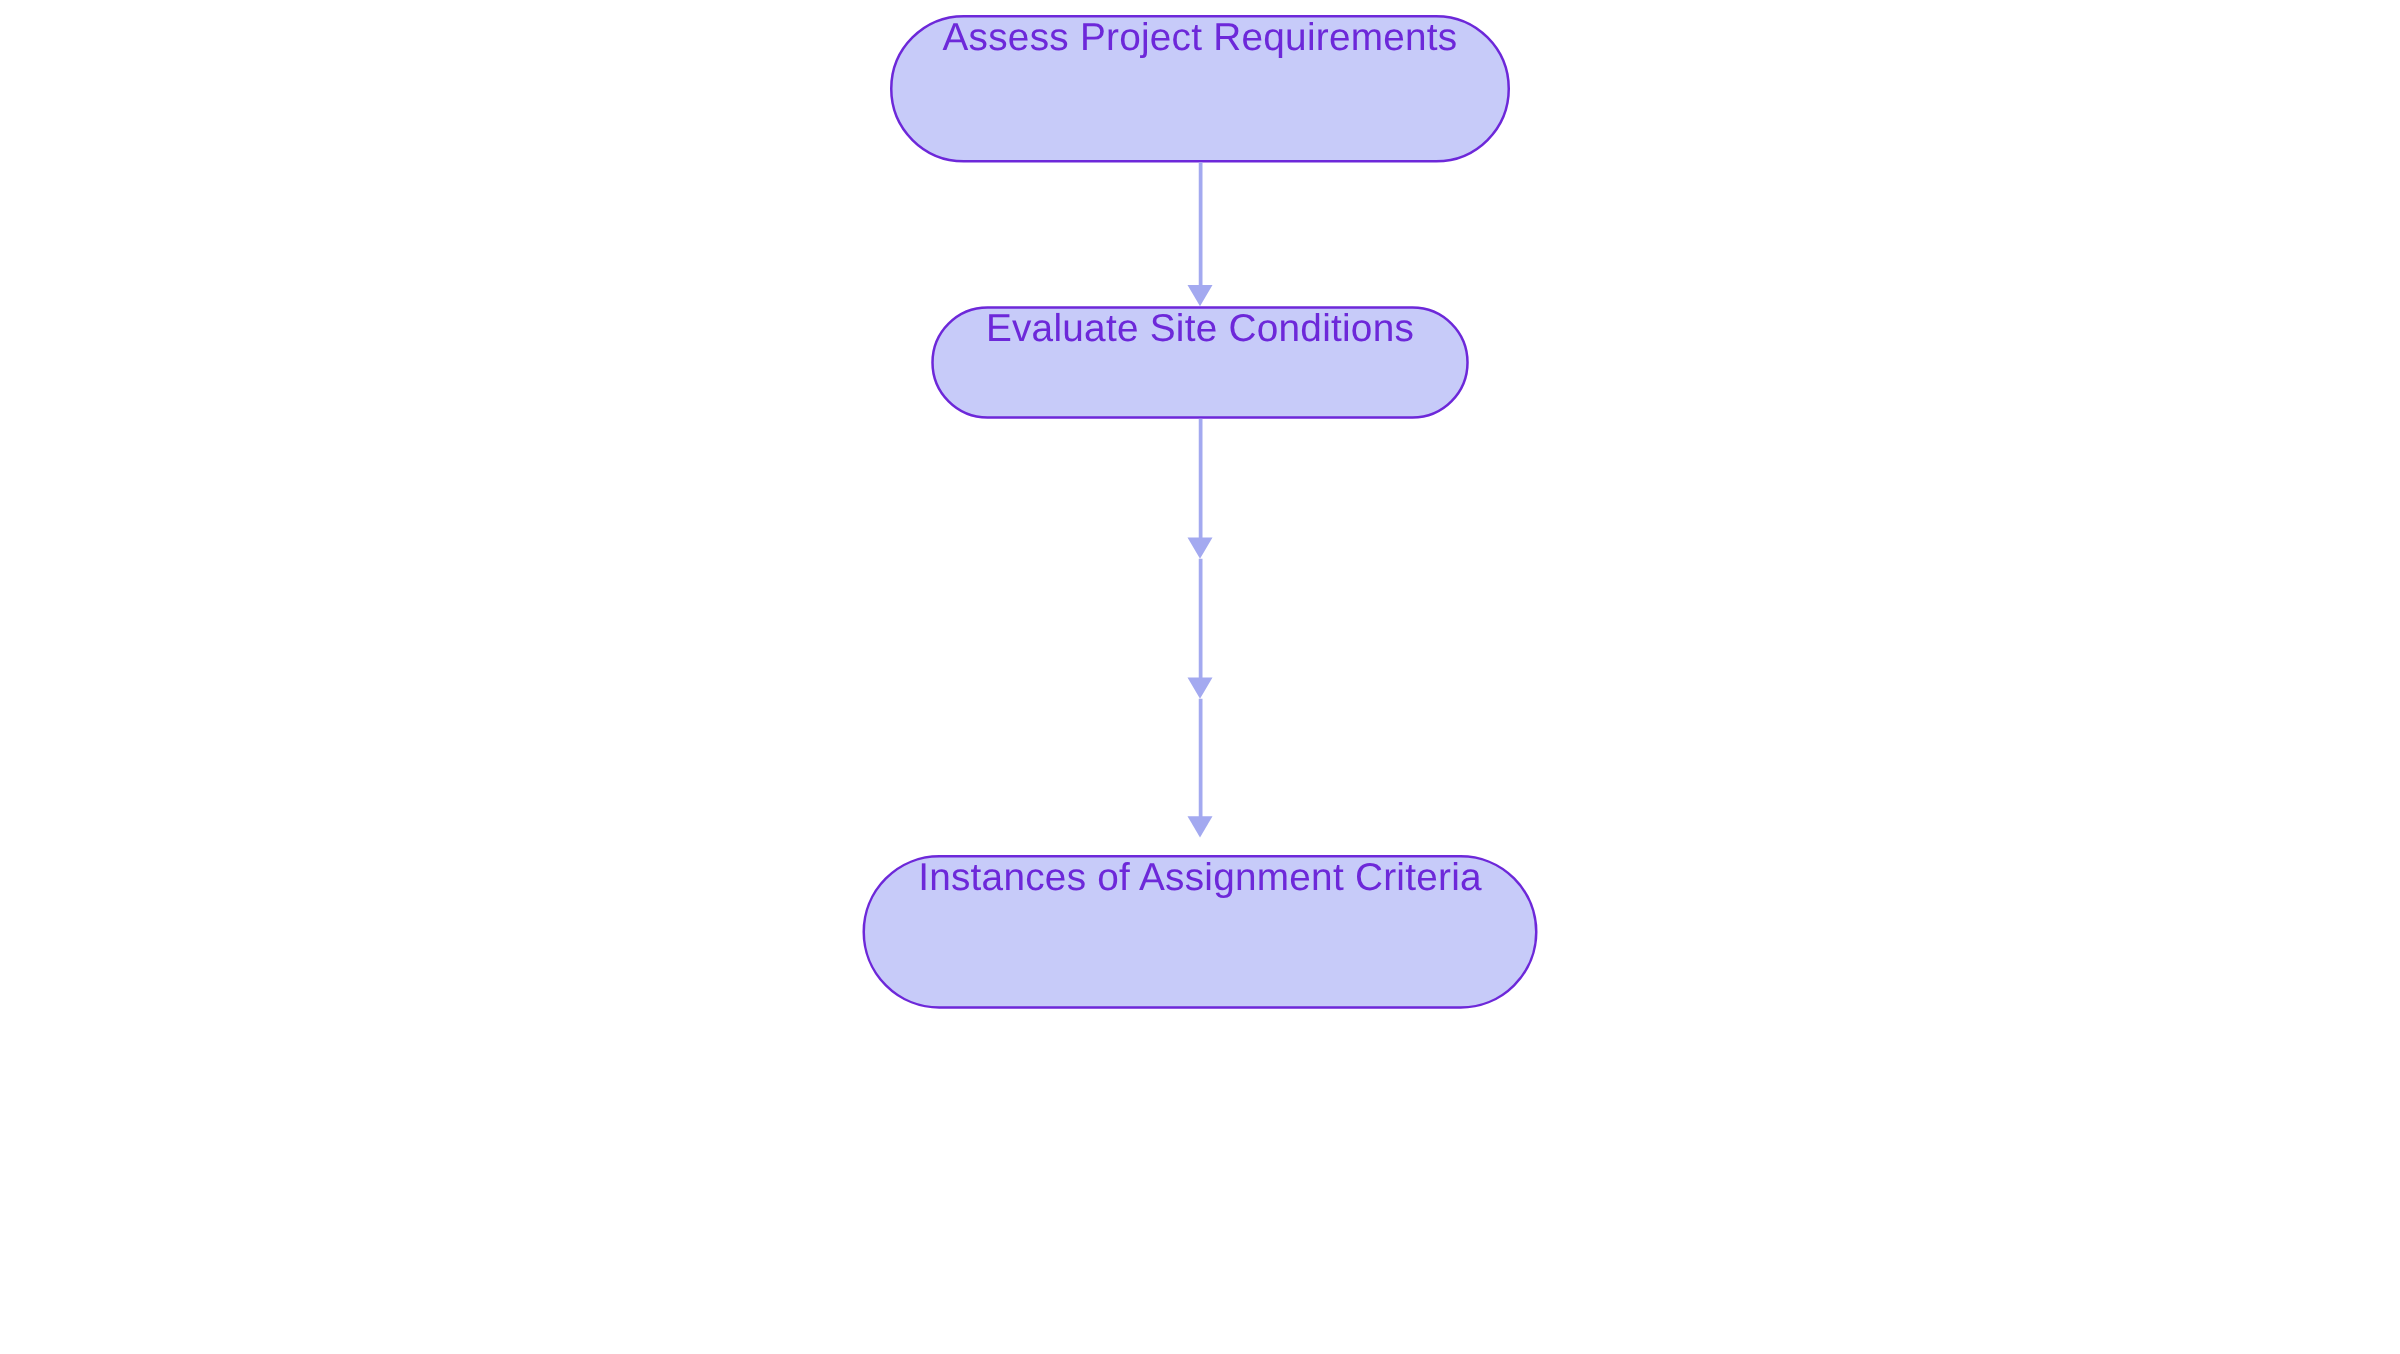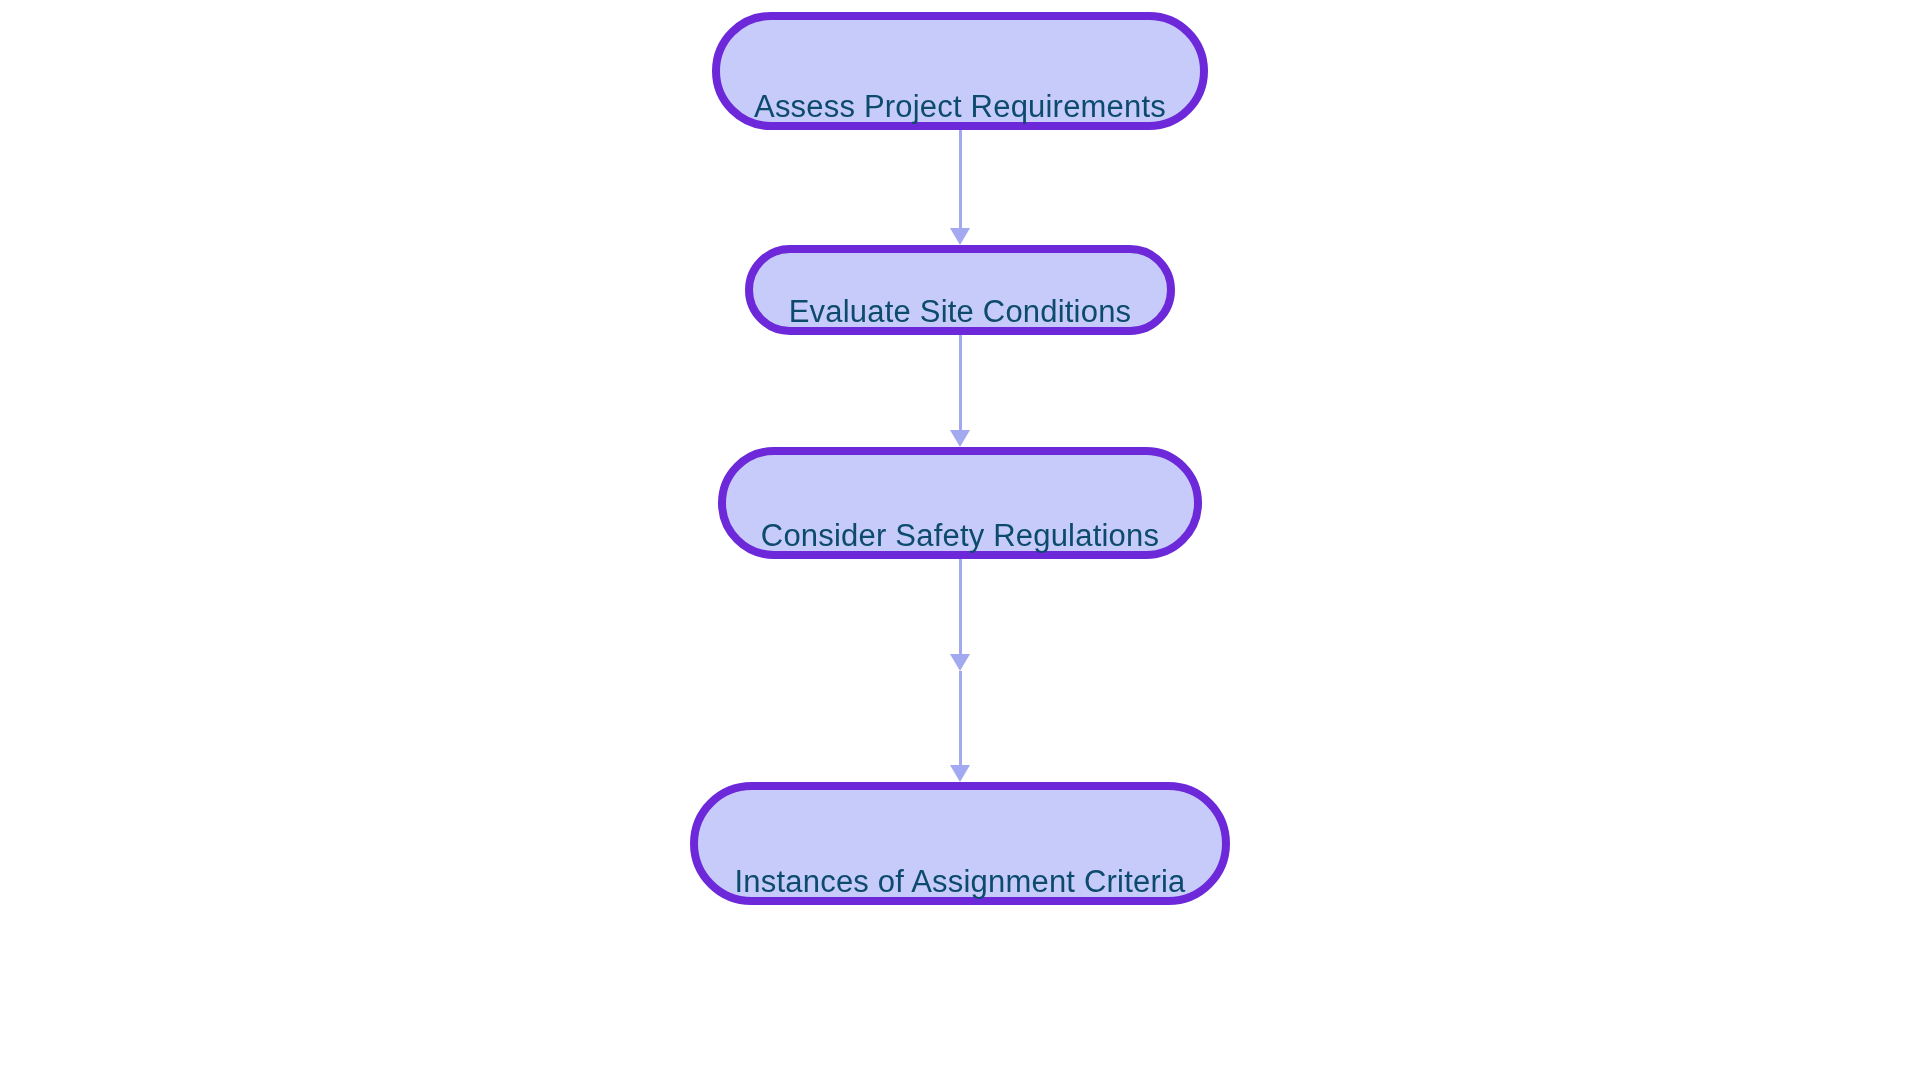--- a/index.html
+++ b/index.html
@@ -29,44 +29,44 @@
     width: 1920px;
     height: 1083px;
     display: flex;
     flex-direction: column;
     align-items: center;
   }
 
   .node {
     box-sizing: border-box;
     display: flex;
-    align-items: flex-end;
+    align-items: flex-start;
     justify-content: center;
     border-radius: 999px;
     background: #c7cbf9;
-    border: 8px solid #6d28d9;
-    color: #0c4a6e;
+    border: 2px solid #6d28d9;
+    color: #6d28d9;
     font-size: 31px;
     font-weight: 400;
     letter-spacing: 0.2px;
     white-space: nowrap;
     line-height: 1;
     padding: 0 34px;
   }
 
   .node-label {
     display: block;
   }
 
   
   .node-1 { width: 496px; height: 118px; margin-top: 12px; }
   .node-2 { width: 430px; height: 90px; }
   .node-3 { width: 484px; height: 112px; }
   .node-4 { width: 518px; height: 117px; }
-  .node-5 { width: 540px; height: 123px; }
+  .node-5 { width: 540px; height: 123px; margin-top: 14px; }
 
   .connector {
     position: relative;
     width: 20px;
     display: flex;
     flex-direction: column;
     align-items: center;
     justify-content: flex-start;
   }
   .connector-line {
@@ -105,23 +105,20 @@
 
     <div class="node node-2">
       <span class="node-label">Evaluate Site Conditions</span>
     </div>
 
     <div class="connector c-2">
       <div class="connector-line"></div>
       <div class="connector-head"></div>
     </div>
 
-    <div class="node node-3">
-      <span class="node-label">Consider Safety Regulations</span>
-    </div>
 
     <div class="connector c-3">
       <div class="connector-line"></div>
       <div class="connector-head"></div>
     </div>
 
 
     <div class="connector c-4">
       <div class="connector-line"></div>
       <div class="connector-head"></div>

